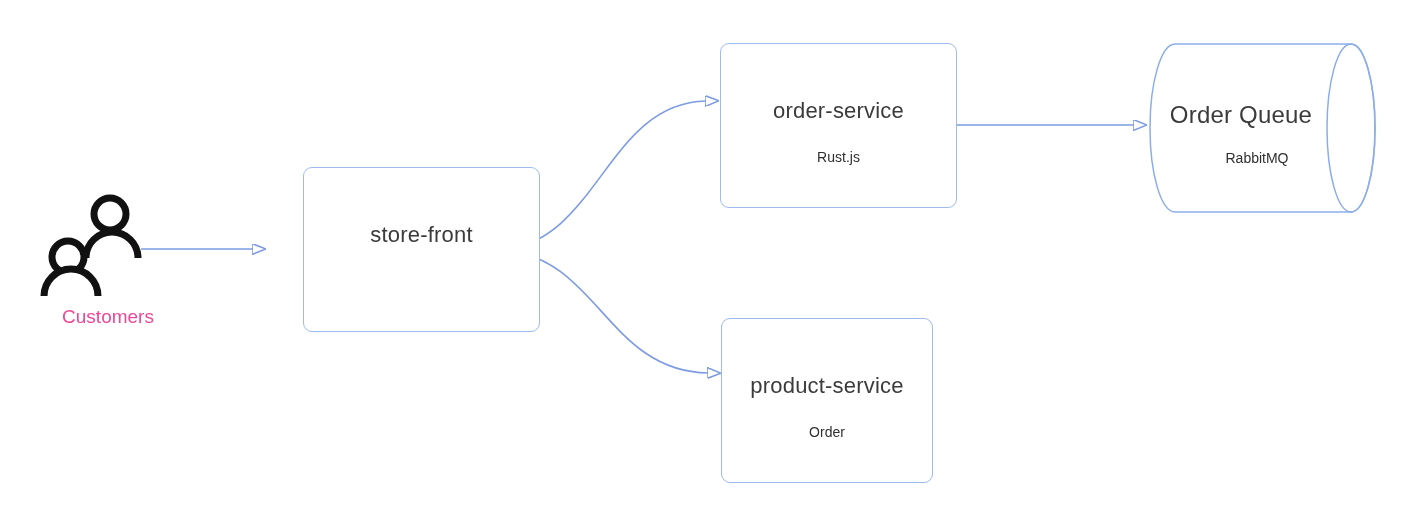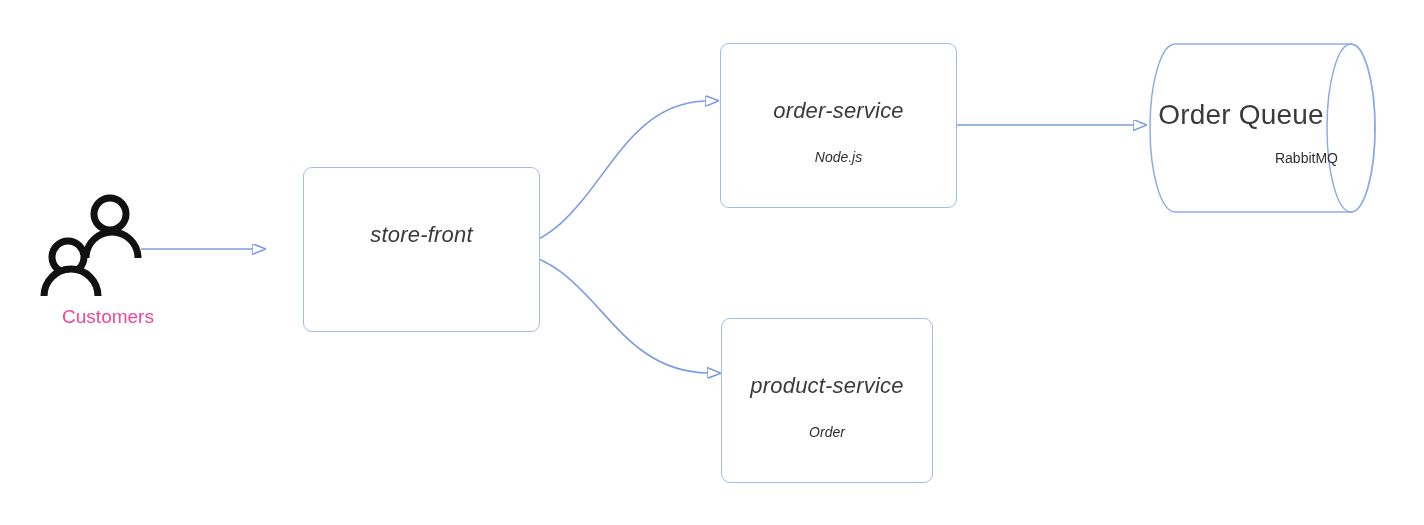--- a/index.html
+++ b/index.html
@@ -14,36 +14,36 @@
   html,body{margin:0;padding:0;}
   body{background:#e9e9e9;font-family:"Liberation Sans",sans-serif;}
   .canvas{
     position:relative;width:1424px;height:525px;background:var(--bg);
     overflow:hidden;margin:0 auto;
   }
   .edges{position:absolute;left:0;top:0;width:1424px;height:525px;pointer-events:none;}
   .edges path{fill:none;stroke:var(--arrow-line);stroke-width:1.6px;}
   .node{
     position:absolute;background:#fff;border:1.5px solid var(--box-border);
-    border-radius:9px;box-sizing:border-box;font-style:italic;
+    border-radius:9px;box-sizing:border-box;
   }
   .node-title{
     position:absolute;left:0;right:0;text-align:center;
     font-size:22px;line-height:27px;color:var(--text);letter-spacing:.2px;
   }
   .node-sub{
     position:absolute;left:0;right:0;text-align:center;
     font-size:14px;line-height:18px;color:#2f2f2f;
   }
   .box .node-title{top:53px;}
   .box .node-sub{top:104px;}
   .cylinder{position:absolute;left:1149px;top:43px;width:227px;height:170px;}
   .cylinder svg{position:absolute;left:0;top:0;}
-  .cylinder .node-title{top:58px;width:184px;left:0;right:auto;font-size:28px;line-height:28px;}
-  .cylinder .node-sub{top:106px;width:184px;left:5px;right:auto;text-align:right;}
+  .cylinder .node-title{top:58px;width:184px;left:0;right:auto;font-size:24px;line-height:28px;}
+  .cylinder .node-sub{top:106px;width:184px;left:16px;right:auto;}
   .actor{position:absolute;left:20px;top:190px;width:176px;height:146px;}
   .actor svg{position:absolute;left:18px;top:2px;}
   .actor-label{
     position:absolute;left:0;top:116px;width:176px;text-align:center;
     font-size:19px;color:#ec4899;
   }
 </style>
 </head>
 <body>
 
@@ -72,21 +72,21 @@
     </svg>
     <div class="actor-label">Customers</div>
   </div>
 
   <div class="node box" style="left:268px;top:167px;width:237px;height:165px;margin-left:35px;">
     <div class="node-title">store-front</div>
   </div>
 
   <div class="node box" style="left:720px;top:43px;width:237px;height:165px;">
     <div class="node-title">order-service</div>
-    <div class="node-sub">Node.js</div>
+    <div class="node-sub">Rust.js</div>
   </div>
 
   <div class="node box" style="left:721px;top:318px;width:212px;height:165px;">
     <div class="node-title">product-service</div>
     <div class="node-sub">Order</div>
   </div>
 
   <div class="cylinder">
     <svg width="227" height="170" viewBox="0 0 227 170">
       <g stroke="#8cade9" stroke-width="1.5">

